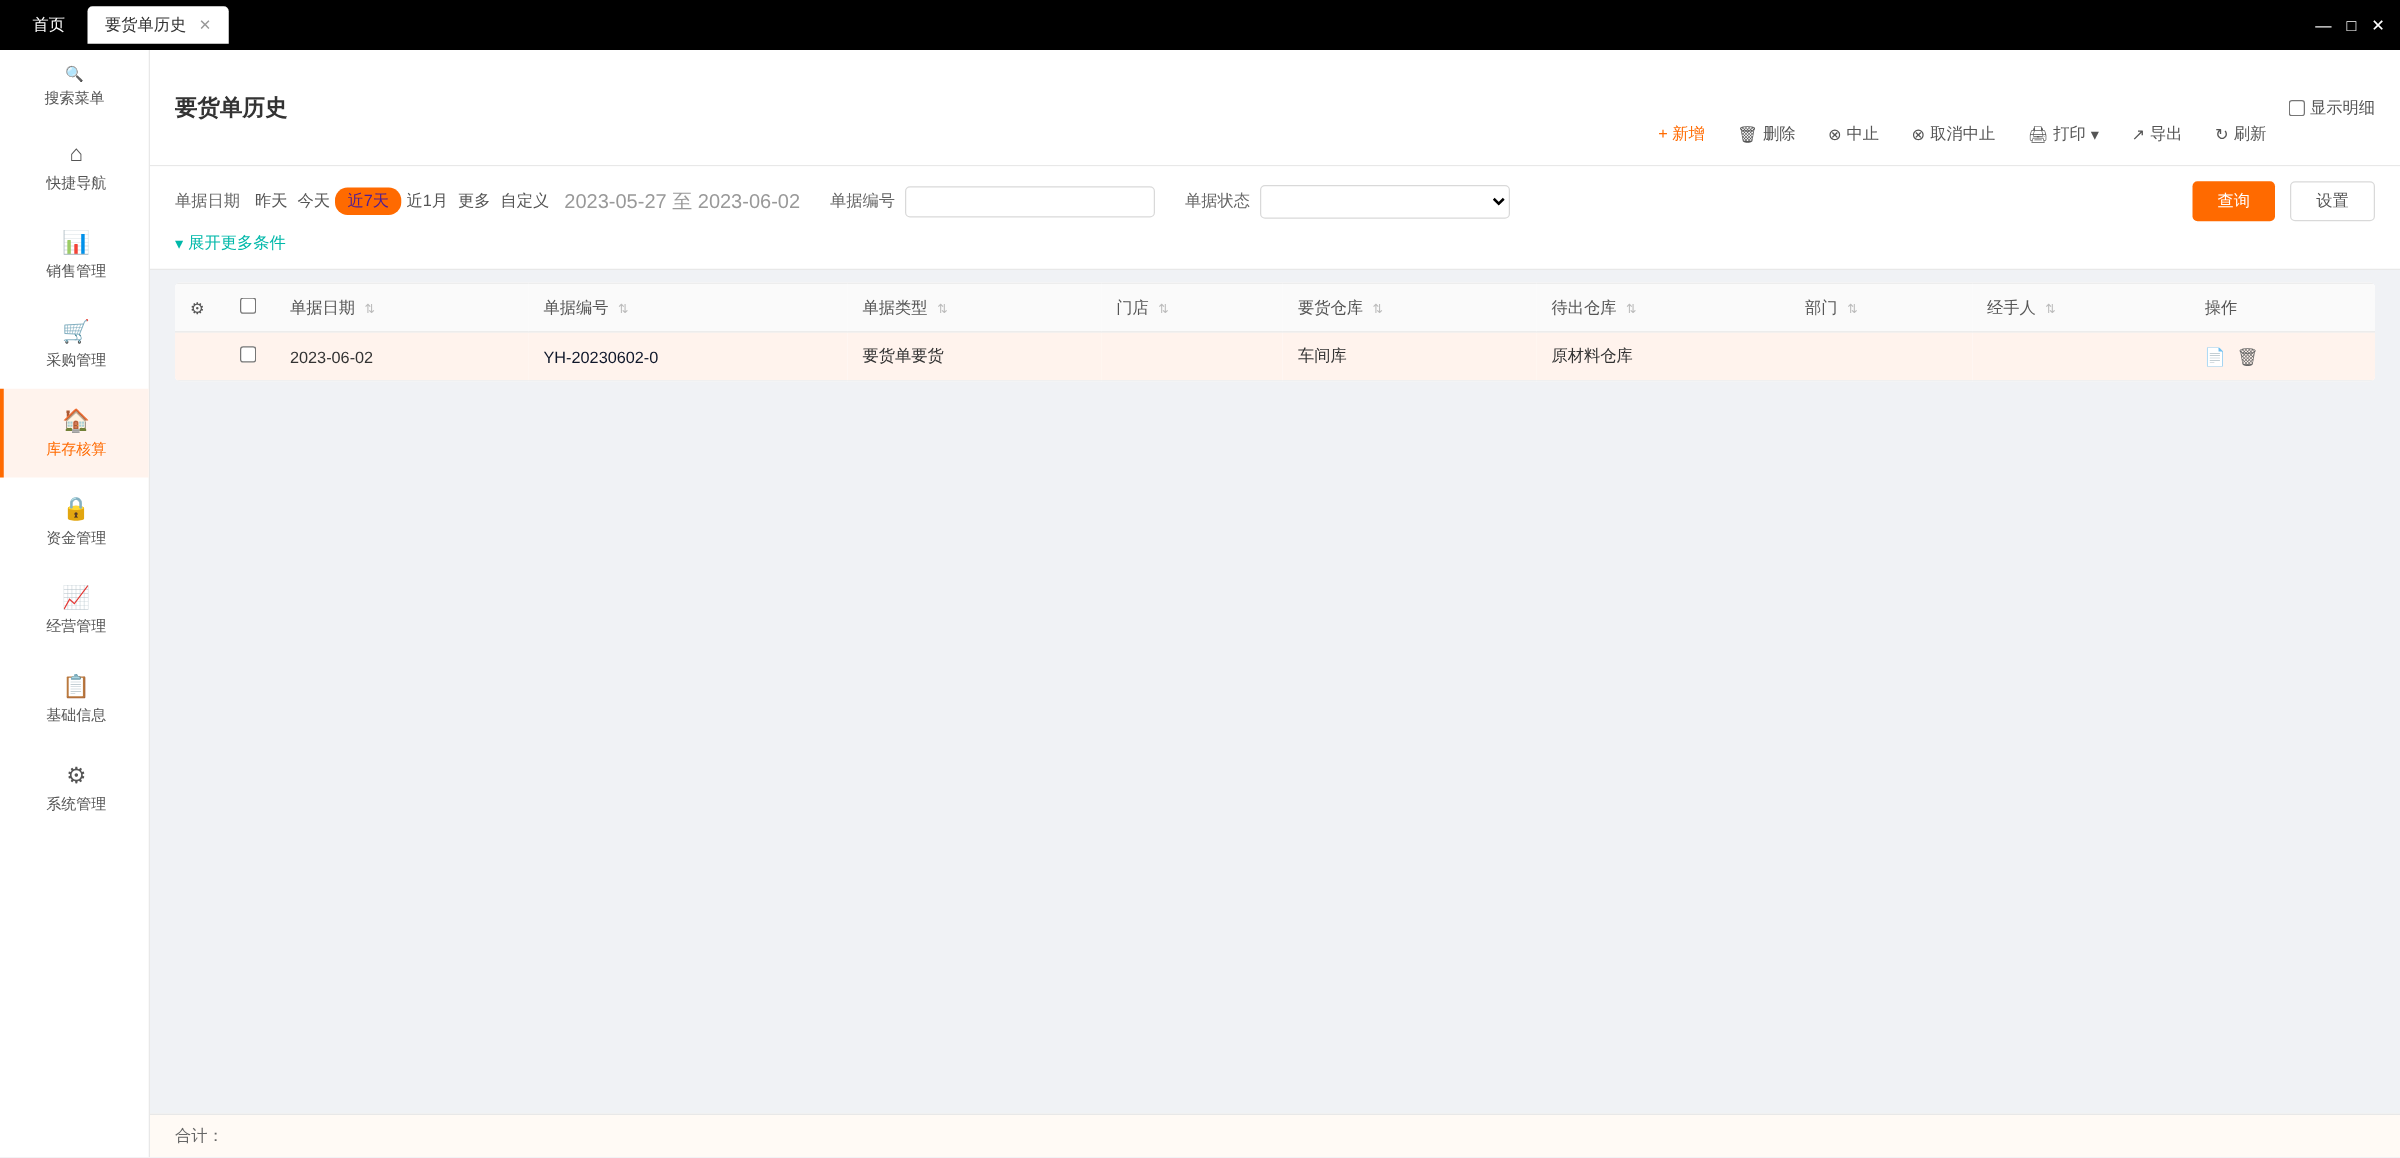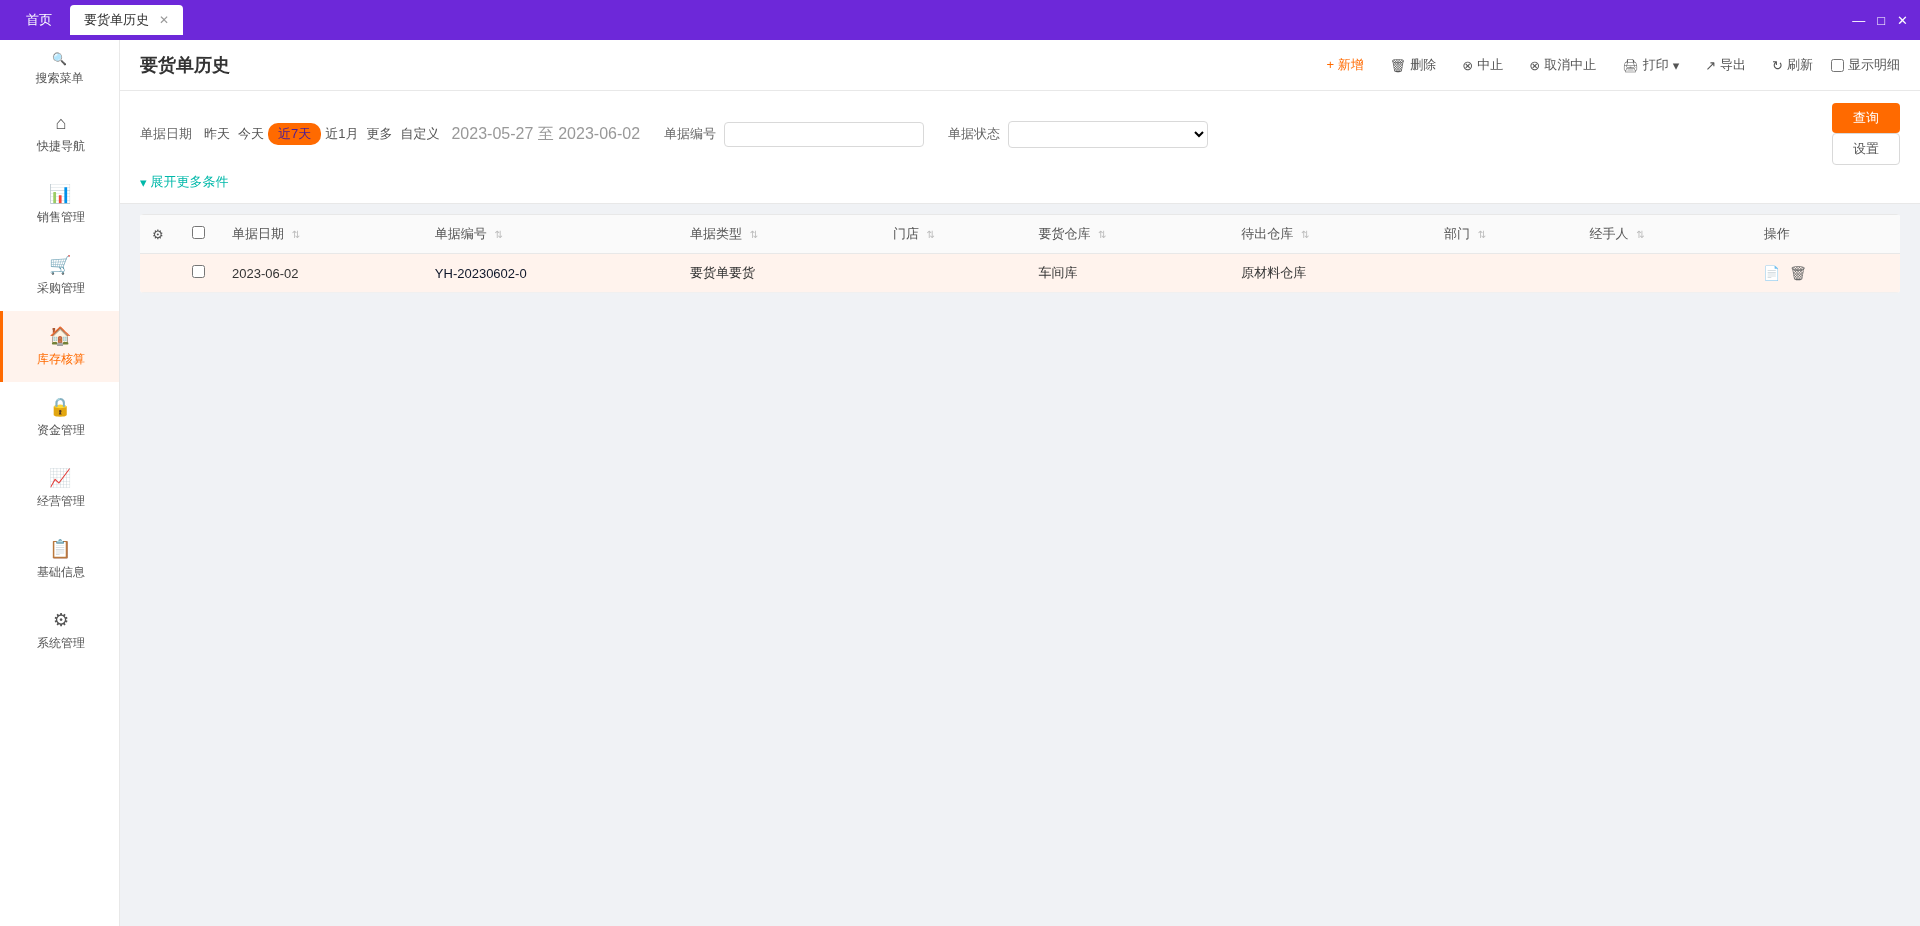--- a/index.html
+++ b/index.html
@@ -1,19 +1,19 @@
 <!DOCTYPE html>
 <html><head>
   <meta charset="utf-8">
   <style>
     * { margin: 0; padding: 0; box-sizing: border-box; }
     body { font-family: 'Microsoft YaHei', Arial, sans-serif; font-size: 13px; background: #f0f2f5; display: flex; flex-direction: column; height: 926px; overflow: hidden; }
 
     
-    .top-bar { background: #6d28d9; height: 40px; display: flex; align-items: center; padding: 0 12px; gap: 4px; flex-shrink: 0; }
+    .top-bar { background: #000000; height: 40px; display: flex; align-items: center; padding: 0 12px; gap: 4px; flex-shrink: 0; }
     .top-bar-tab { color: #fff; padding: 6px 14px; font-size: 13px; cursor: pointer; display: flex; align-items: center; gap: 6px; }
     .top-bar-tab.active { background: #fff; color: #333; border-radius: 4px 4px 0 0; }
     .top-bar-tab .close-x { font-size: 12px; color: #999; margin-left: 4px; cursor: pointer; }
     .top-bar-right { margin-left: auto; display: flex; align-items: center; gap: 12px; color: #fff; font-size: 13px; }
     .top-bar-right span { cursor: pointer; }
 
     
     .main-layout { display: flex; flex: 1; overflow: hidden; }
 
     
@@ -23,39 +23,39 @@
     .sidebar-item .icon { font-size: 18px; }
     .sidebar-search { display: flex; flex-direction: column; align-items: center; padding: 12px 8px; cursor: pointer; color: #555; font-size: 12px; gap: 4px; }
 
     
     .content { flex: 1; display: flex; flex-direction: column; overflow: hidden; background: #f0f2f5; }
 
     
     .page-header { background: #fff; padding: 12px 20px; display: flex; align-items: center; justify-content: space-between; flex-shrink: 0; border-bottom: 1px solid #e8e8e8; }
     .page-title { font-size: 18px; font-weight: bold; color: #333; }
     .header-actions { display: flex; align-items: center; gap: 10px; }
-    .btn-action { display: flex; align-items: center; gap: 4px; cursor: pointer; font-size: 13px; color: #555; padding: 4px 8px; border: none; background: none; }
+    .btn-action { display: flex; align-items: center; gap: 4px; cursor: pointer; font-size: 13px; color: #555; padding: 4px 8px; border: none; background: none; margin-top: 42px; }
     .btn-new { color: #ff6a00; }
     .btn-del { color: #555; }
     .checkbox-display { display: flex; align-items: center; gap: 4px; font-size: 13px; color: #555; cursor: pointer; }
     .checkbox-display input { cursor: pointer; }
 
     
     .filter-area { background: #fff; padding: 12px 20px; flex-shrink: 0; border-bottom: 1px solid #e8e8e8; }
     .filter-row { display: flex; align-items: center; gap: 24px; flex-wrap: wrap; }
     .filter-item { display: flex; align-items: center; gap: 8px; }
     .filter-label { color: #666; font-size: 13px; white-space: nowrap; }
     .date-options { display: flex; gap: 0; align-items: center; }
     .date-opt { color: #555; font-size: 13px; cursor: pointer; padding: 2px 4px; }
     .date-opt.active { background: #ff6a00; color: #4c1d95; border-radius: 10px; padding: 2px 10px; }
     .date-range { color: #999; font-size: 16px; }
     .filter-input { border: 1px solid #d9d9d9; border-radius: 4px; padding: 4px 10px; font-size: 13px; width: 200px; outline: none; }
     .filter-select { border: 1px solid #d9d9d9; border-radius: 4px; padding: 4px 10px; font-size: 13px; width: 200px; outline: none; background: #fff; }
     .expand-more { color: #00b8a9; font-size: 13px; cursor: pointer; display: flex; align-items: center; gap: 4px; margin-top: 8px; }
-    .filter-buttons { display: flex; flex-direction: column; gap: 0; margin-left: auto; justify-content: center; }
+    .filter-buttons { display: flex; flex-direction: row; gap: 12px; margin-left: auto; justify-content: center; }
     .btn-query { background: #ff6a00; color: #fff; border: none; border-radius: 4px; padding: 6px 20px; font-size: 13px; cursor: pointer; }
     .btn-setting { background: #fff; color: #555; border: 1px solid #d9d9d9; border-radius: 4px; padding: 6px 20px; font-size: 13px; cursor: pointer; }
 
     
     .table-wrapper { flex: 1; overflow: auto; padding: 10px 20px; }
     .data-table { width: 100%; border-collapse: collapse; background: #fff; border-radius: 4px; overflow: hidden; }
     .data-table th { background: #fafafa; color: #555; font-weight: normal; padding: 10px 12px; text-align: left; border-bottom: 1px solid #e8e8e8; border-top: 1px solid #e8e8e8; font-size: 13px; white-space: nowrap; }
     .data-table th .sort-icon { color: #bbb; margin-left: 4px; font-size: 10px; }
     .data-table td { padding: 10px 12px; border-bottom: 1px solid #f0f0f0; font-size: 13px; color: #333; }
     .data-table tr.highlighted td { background: #fff3ed; }
@@ -271,16 +271,19 @@
               <div class="action-icons">
                 <span class="action-icon">📄</span>
                 <span class="action-icon">🗑</span>
               </div>
             </td>
           </tr>
         </tbody>
       </table>
     </div>
 
+    <div class="footer-summary">
+      <span>合计：</span>
+    </div>
 
 
   </div>
 </div>
 
 </body></html>

